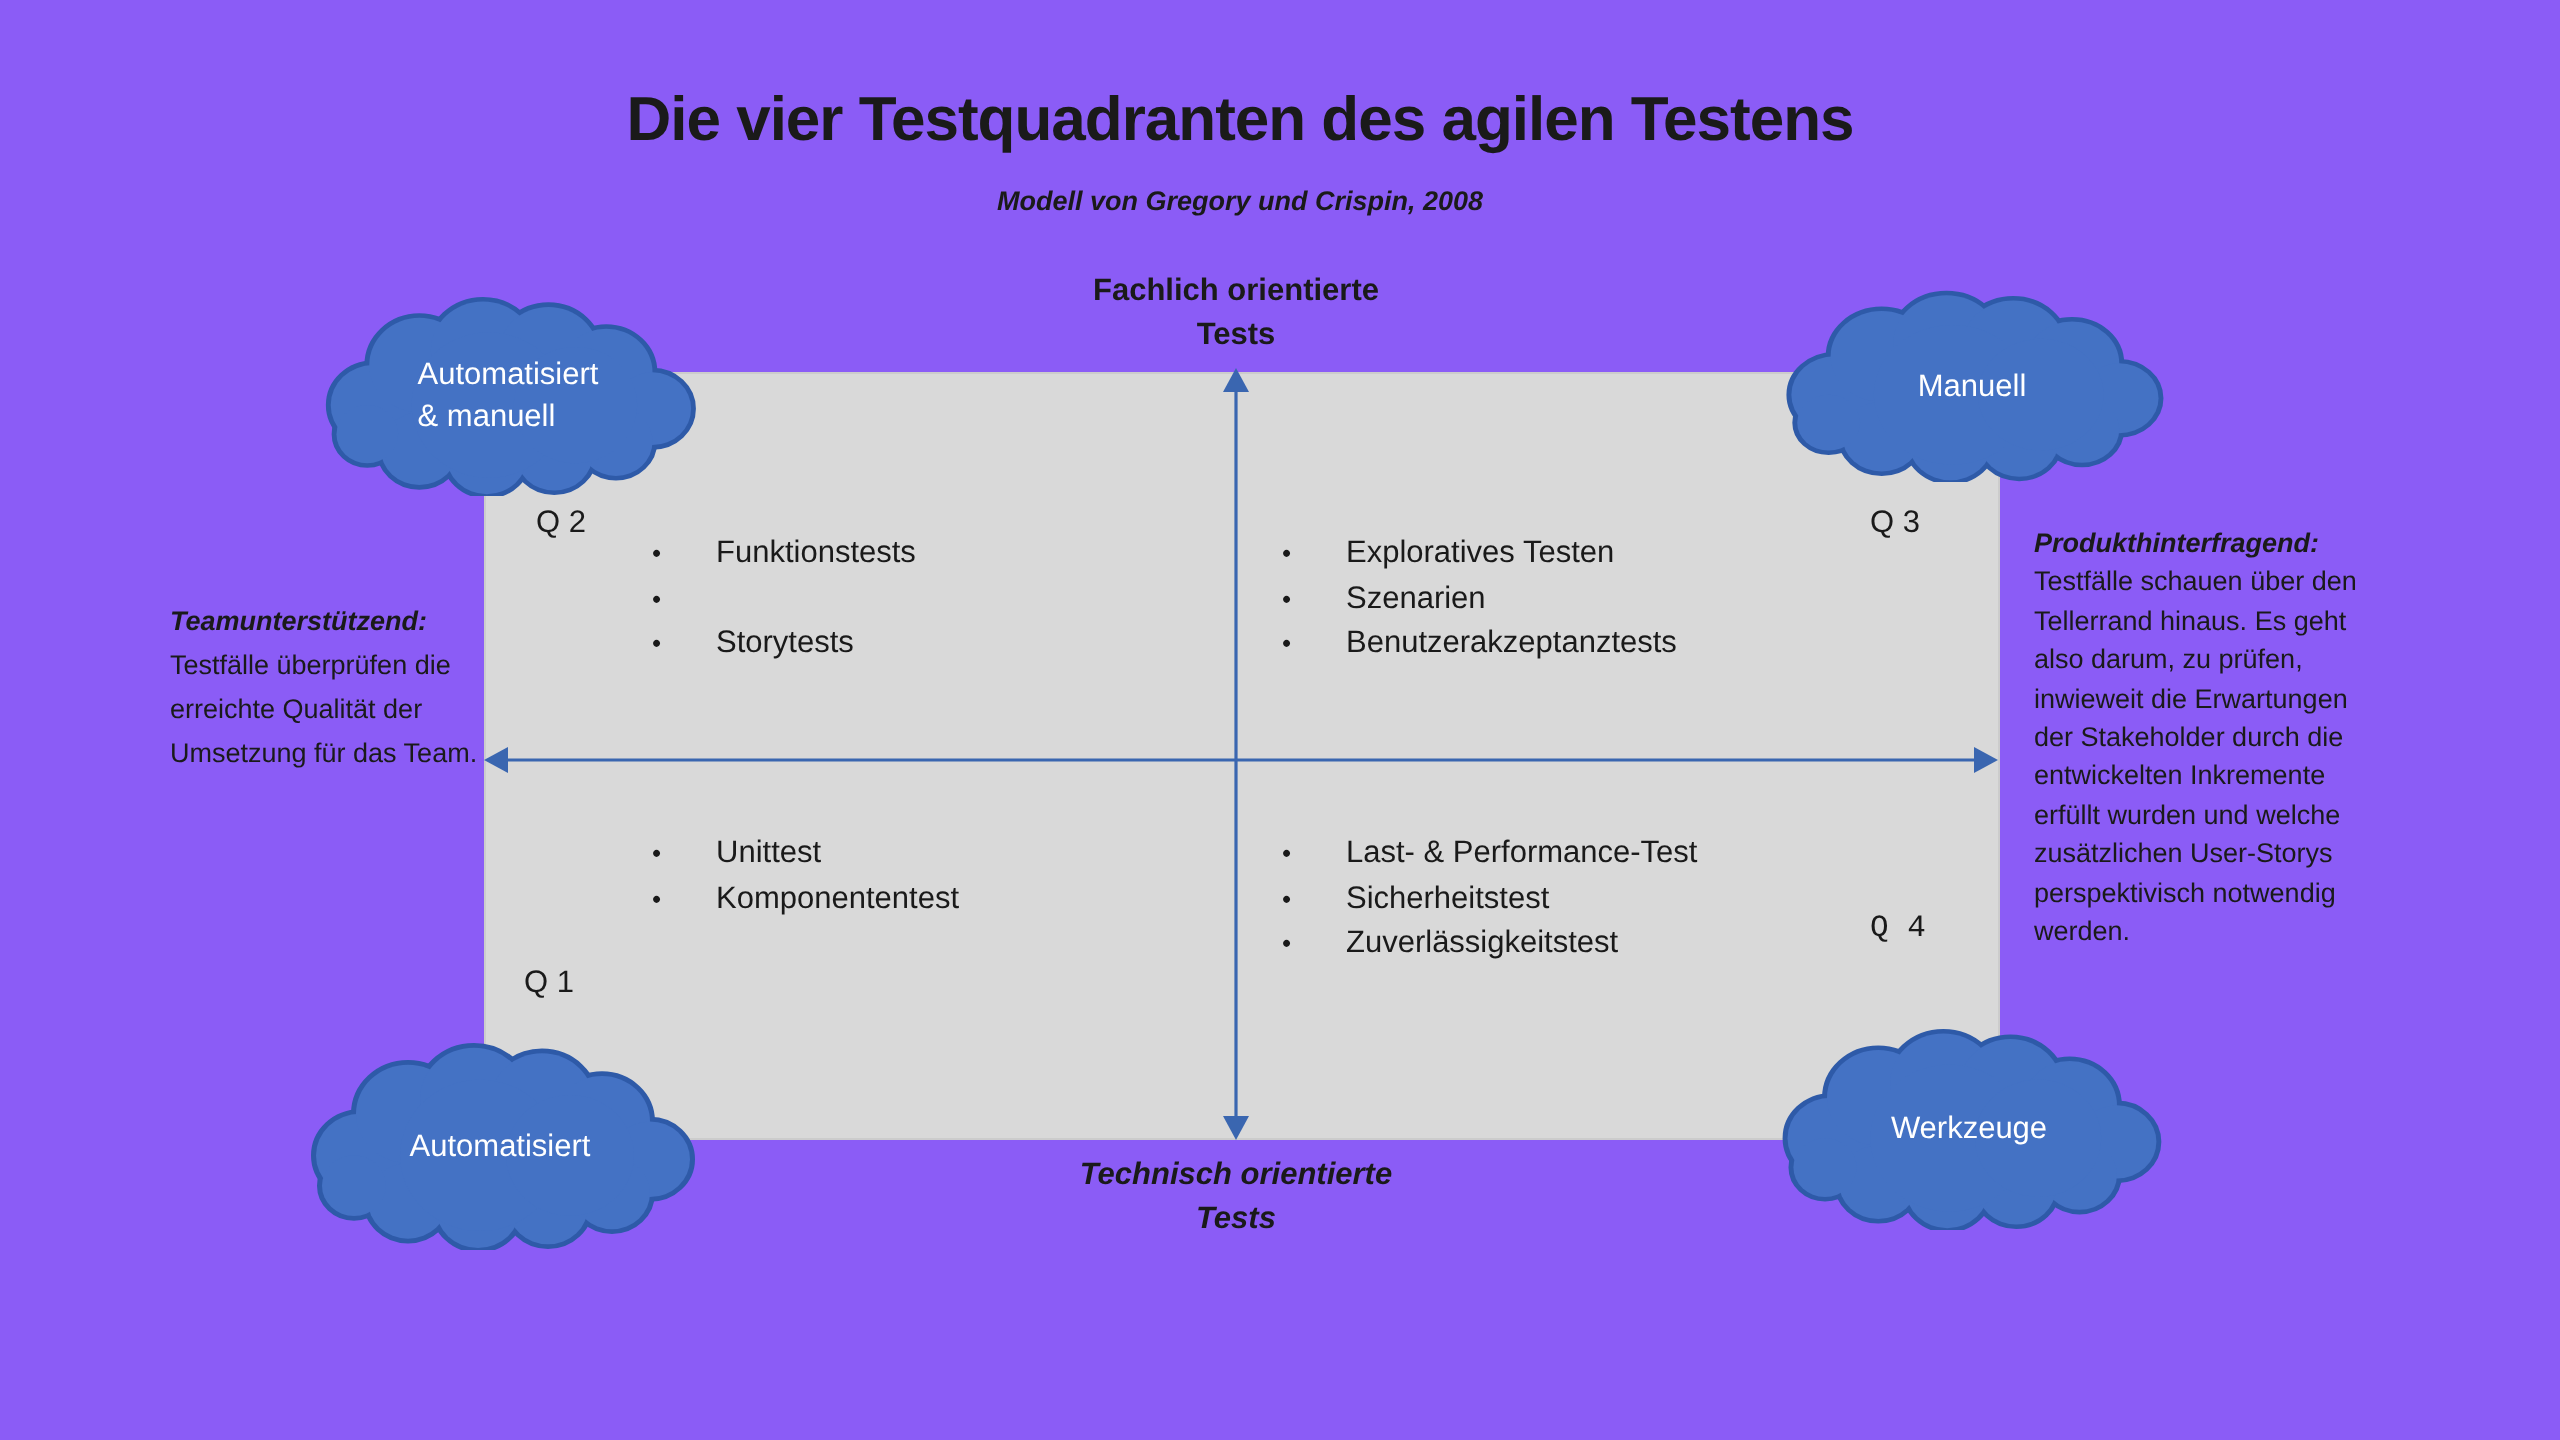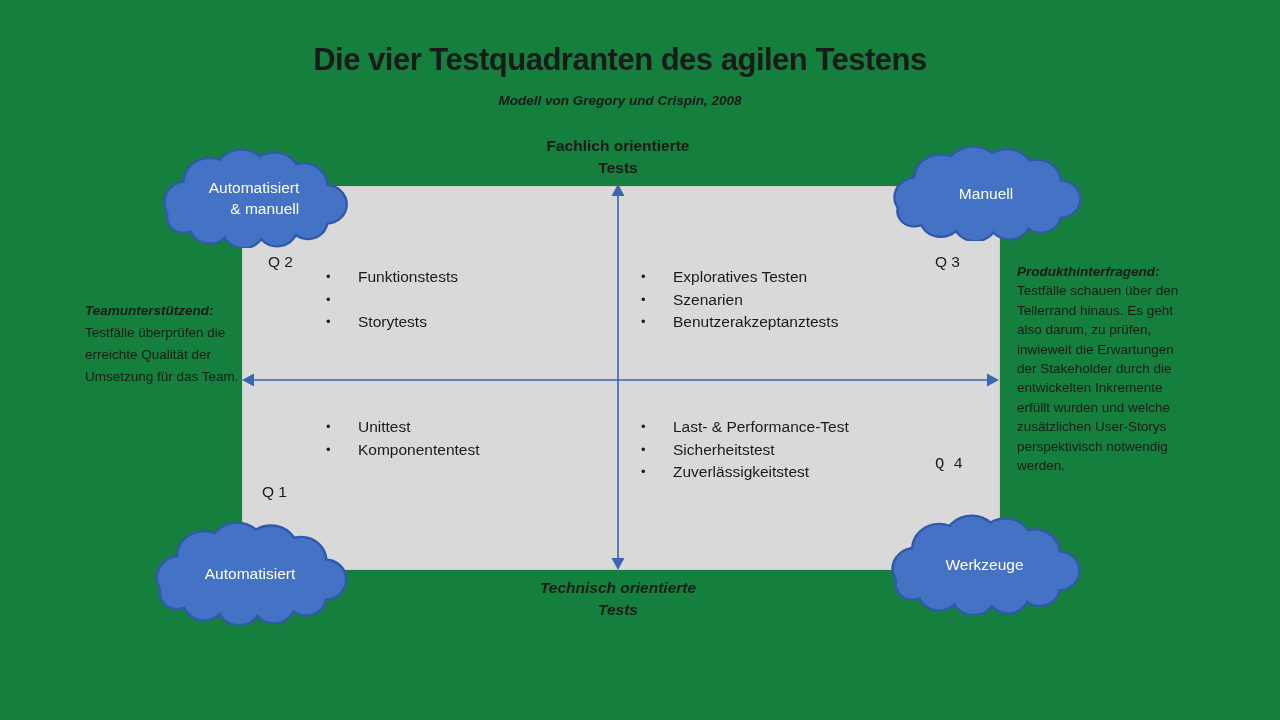--- a/index.html
+++ b/index.html
@@ -6,21 +6,21 @@
     --cloud-fill:#4472C4;
     --cloud-border:#2E5AA8;
     --quad-bg:#D9D9D9;
     --quad-border:#CCCCCC;
     --axis:#3A66B0;
     --ink:#1A1A1A;
   }
   *{margin:0;padding:0;box-sizing:border-box;}
   html,body{background:#fff;}
   body{font-family:"Liberation Sans", sans-serif;color:var(--ink);}
-  .stage{position:relative;width:1280px;height:720px;background:#15803d;overflow:hidden;}
+  .stage{position:relative;width:1280px;height:720px;background:#8b5cf6;overflow:hidden;}
 
   .title{position:absolute;left:0;top:42px;width:1240px;text-align:center;
          font-size:31px;font-weight:bold;letter-spacing:-0.5px;}
   .subtitle{position:absolute;left:0;top:93px;width:1240px;text-align:center;
             font-size:13.5px;font-style:italic;font-weight:600;}
 
   .quad-box{position:absolute;left:242px;top:186px;width:758px;height:384px;
             background:var(--quad-bg);border:1px solid var(--quad-border);}
 
   .axes-svg{position:absolute;left:0;top:0;width:1280px;height:720px;pointer-events:none;}
@@ -44,21 +44,21 @@
   .qlist.q1{left:326px;top:416px;}
   .qlist.q4{left:641px;top:416px;}
   .qrow{display:flex;}
   .qrow .bullet{width:32px;flex:0 0 32px;font-size:13px;}
 
   .cloud{position:absolute;}
   .cloud svg{position:absolute;left:0;top:0;width:100%;height:100%;}
   .cloud svg .edge circle{fill:var(--cloud-fill);stroke:var(--cloud-border);stroke-width:5;}
   .cloud svg .body circle{fill:var(--cloud-fill);}
   .cloud .cloud-text{position:absolute;left:0;top:0;width:100%;height:100%;
-      display:flex;align-items:center;justify-content:center;text-align:right;
+      display:flex;align-items:center;justify-content:center;text-align:left;
       color:#fff;font-size:15.5px;line-height:21px;white-space:pre-line;}
   .cloud.tl{left:148px;top:148px;width:212px;height:100px;}
   .cloud.tr{left:878px;top:145px;width:216px;height:96px;}
   .cloud.bl{left:140px;top:521px;width:220px;height:104px;}
   .cloud.br{left:876px;top:514px;width:217px;height:101px;}
 
   .side-note{position:absolute;font-size:13.5px;line-height:22px;}
   .side-note .heading{font-weight:bold;font-style:italic;}
   .side-note.left{left:85px;top:300px;width:155px;}
   .side-note.right{left:1017px;top:262px;width:162px;line-height:19.4px;}

